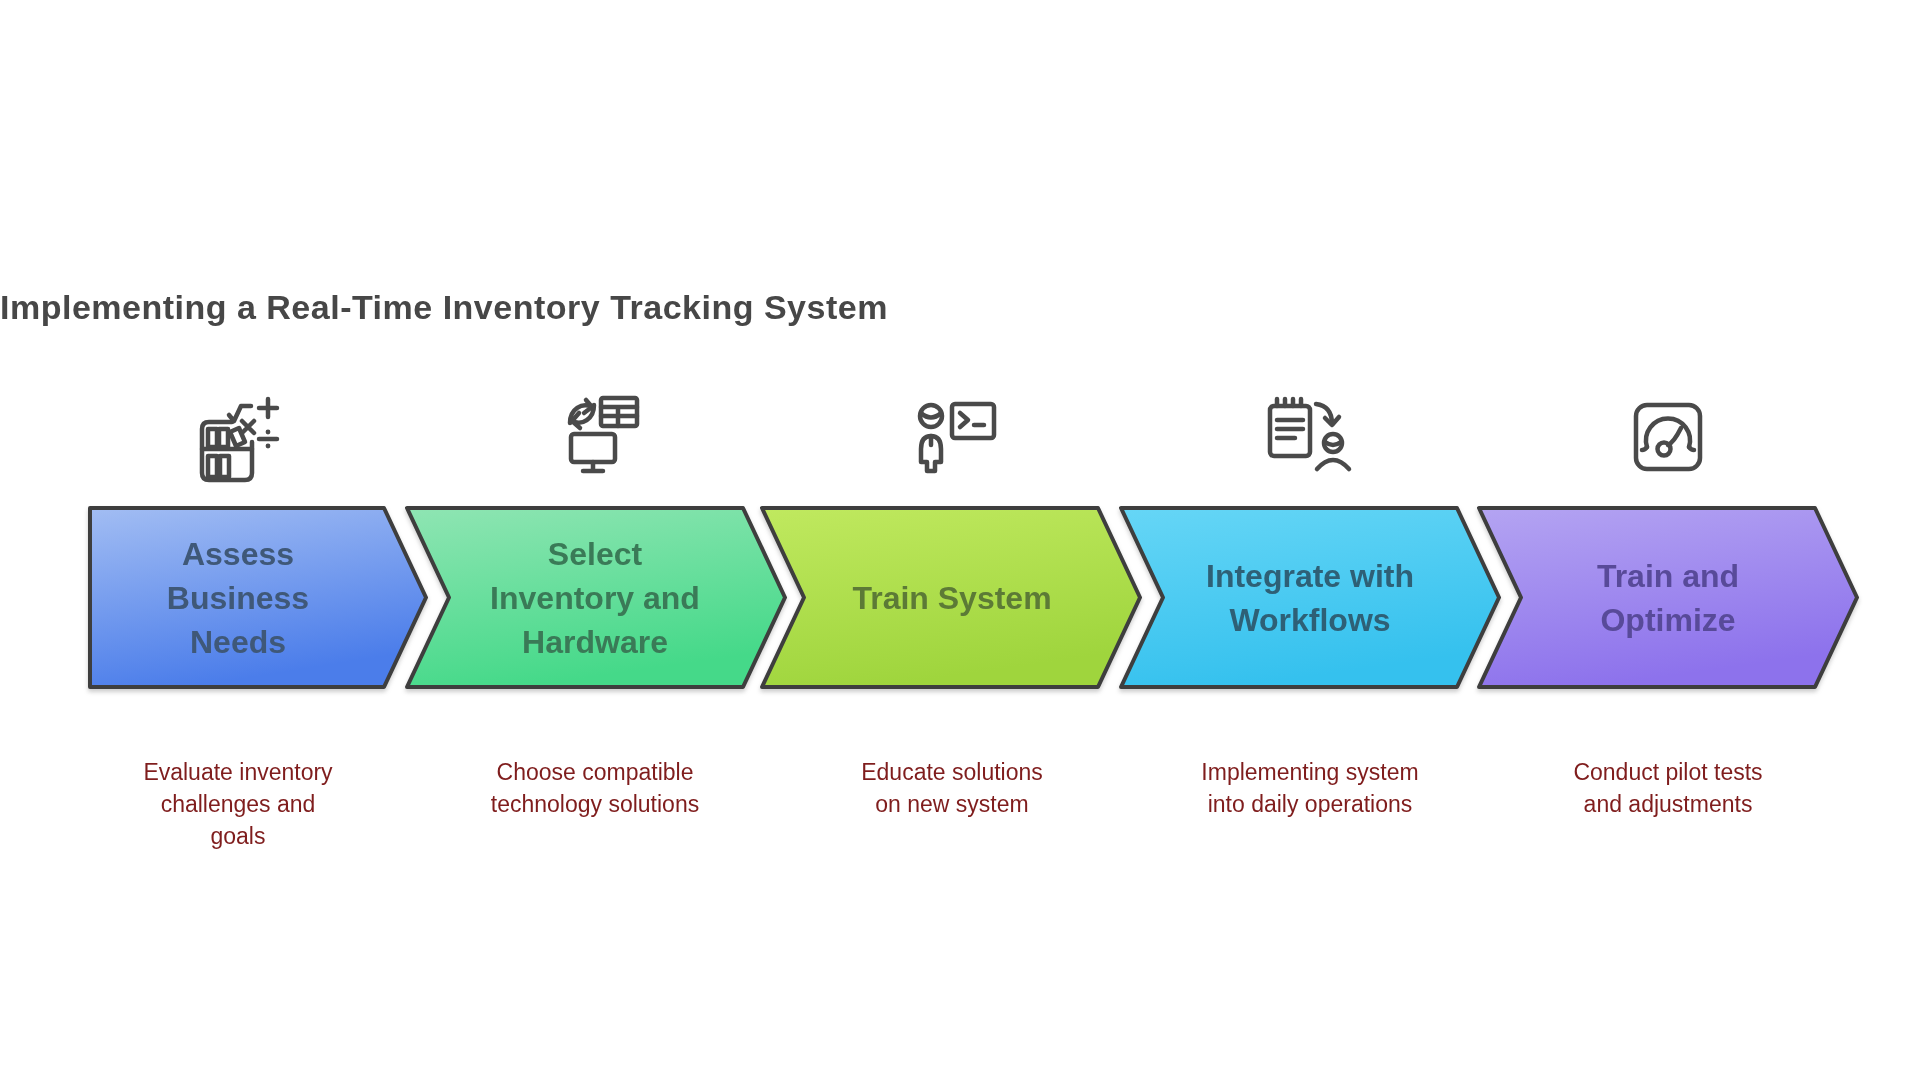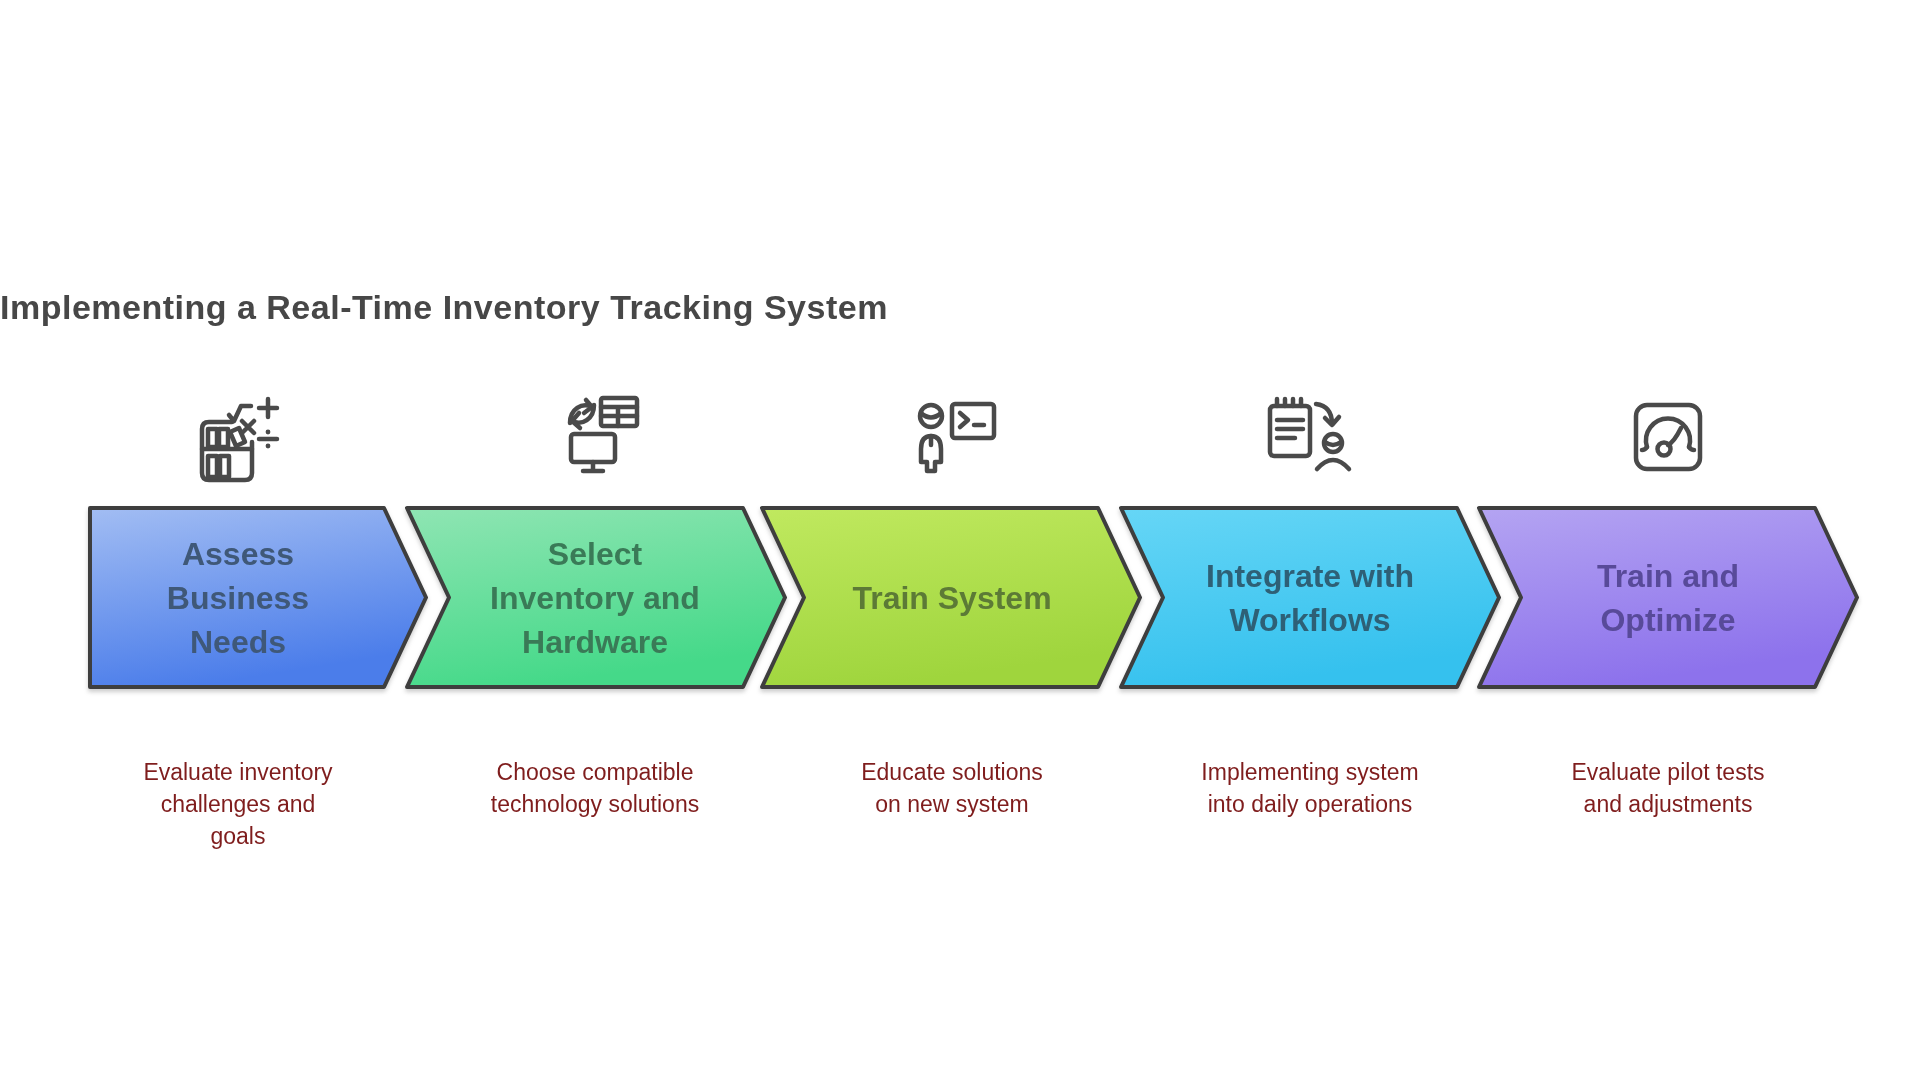--- a/index.html
+++ b/index.html
@@ -166,16 +166,16 @@
     <svg class="arrow" viewBox="0 0 382 183">
       <defs>
         <linearGradient id="grad-4" x1="0" y1="0" x2="0.3" y2="1">
           <stop class="grad-top" offset="0" stop-color="#b4a4f2"></stop>
           <stop class="grad-bottom" offset="1" stop-color="#8d72ec"></stop>
         </linearGradient>
       </defs>
       <polygon class="arrow-shape" fill="url(#grad-4)" stroke="#3e3e3e" points="2,2 338,2 380,91.5 338,181 2,181 44,91.5"></polygon>
     </svg>
     <div class="step-label">Train and Optimize</div>
-    <div class="step-desc">Evaluate pilot tests and adjustments</div>
+    <div class="step-desc">Conduct pilot tests and adjustments</div>
   </div>
 
 </div>
 
 </body></html>

